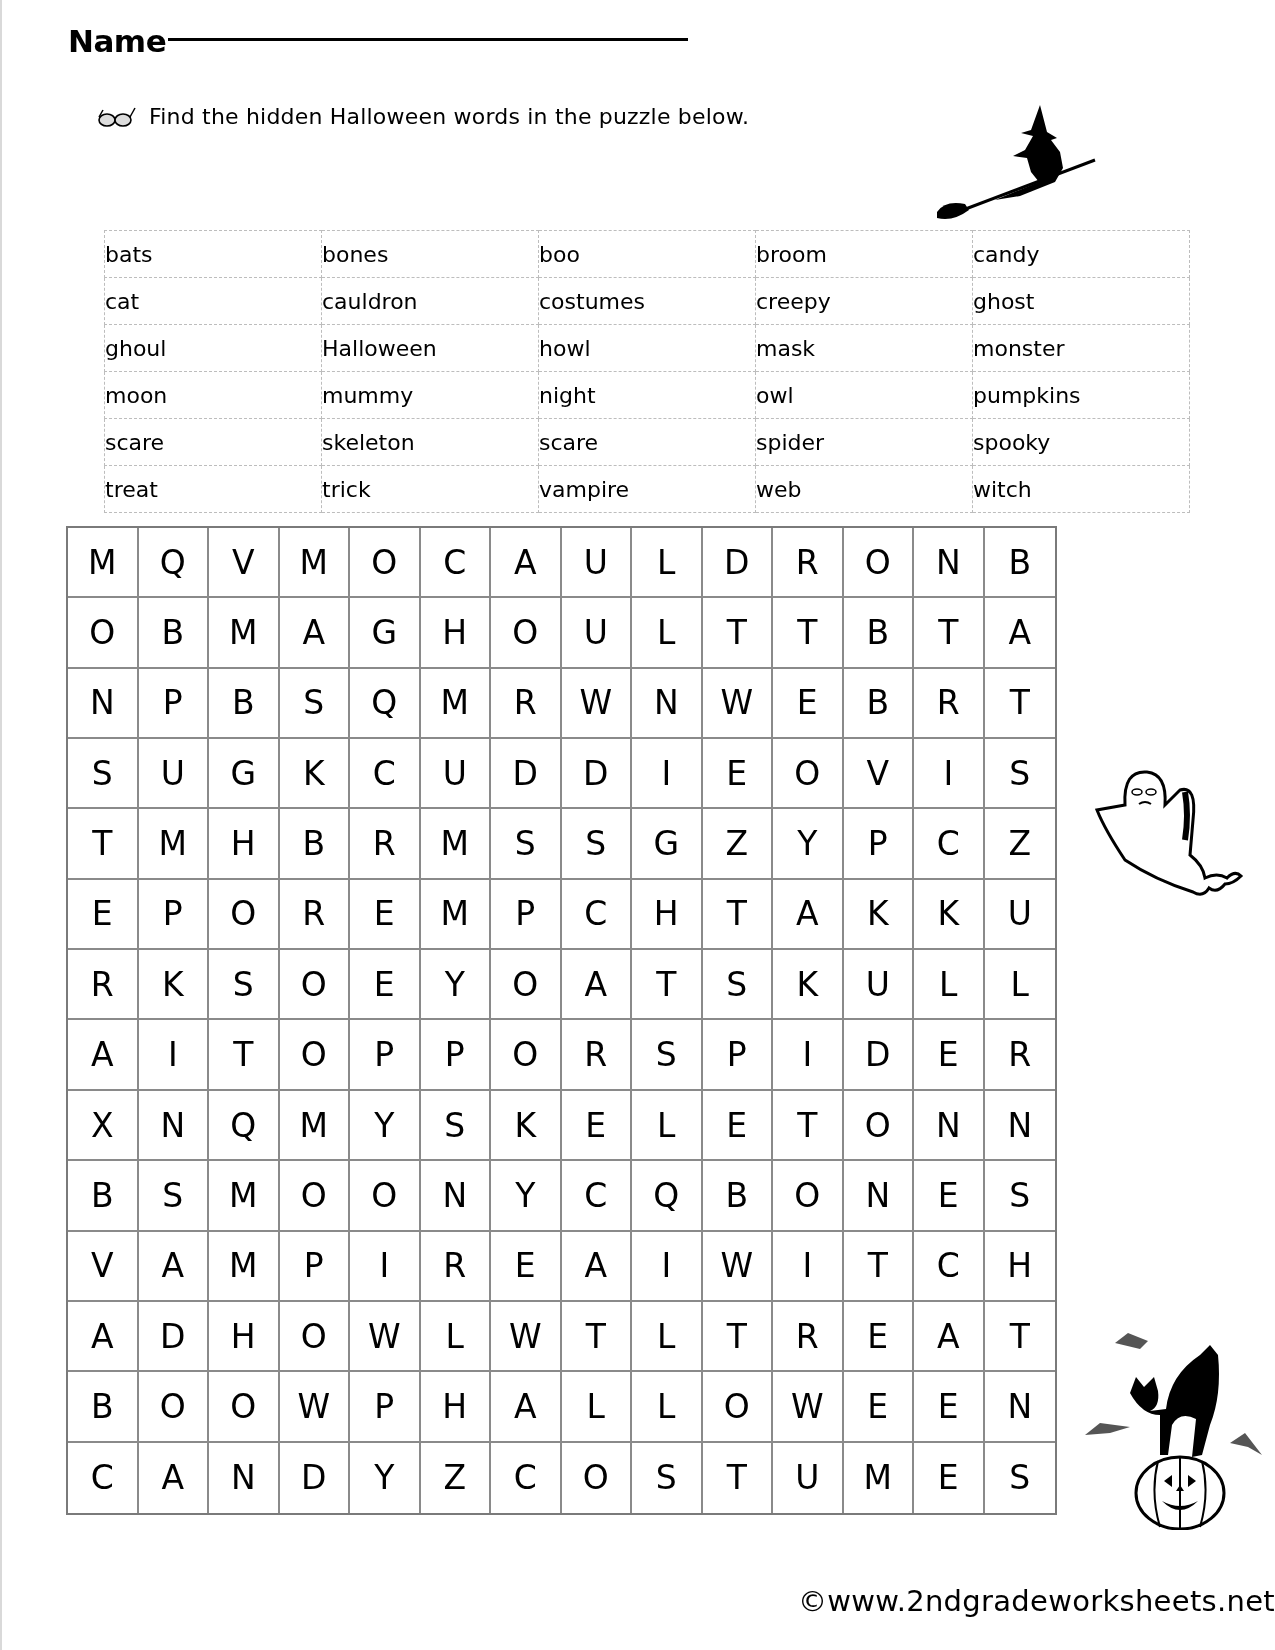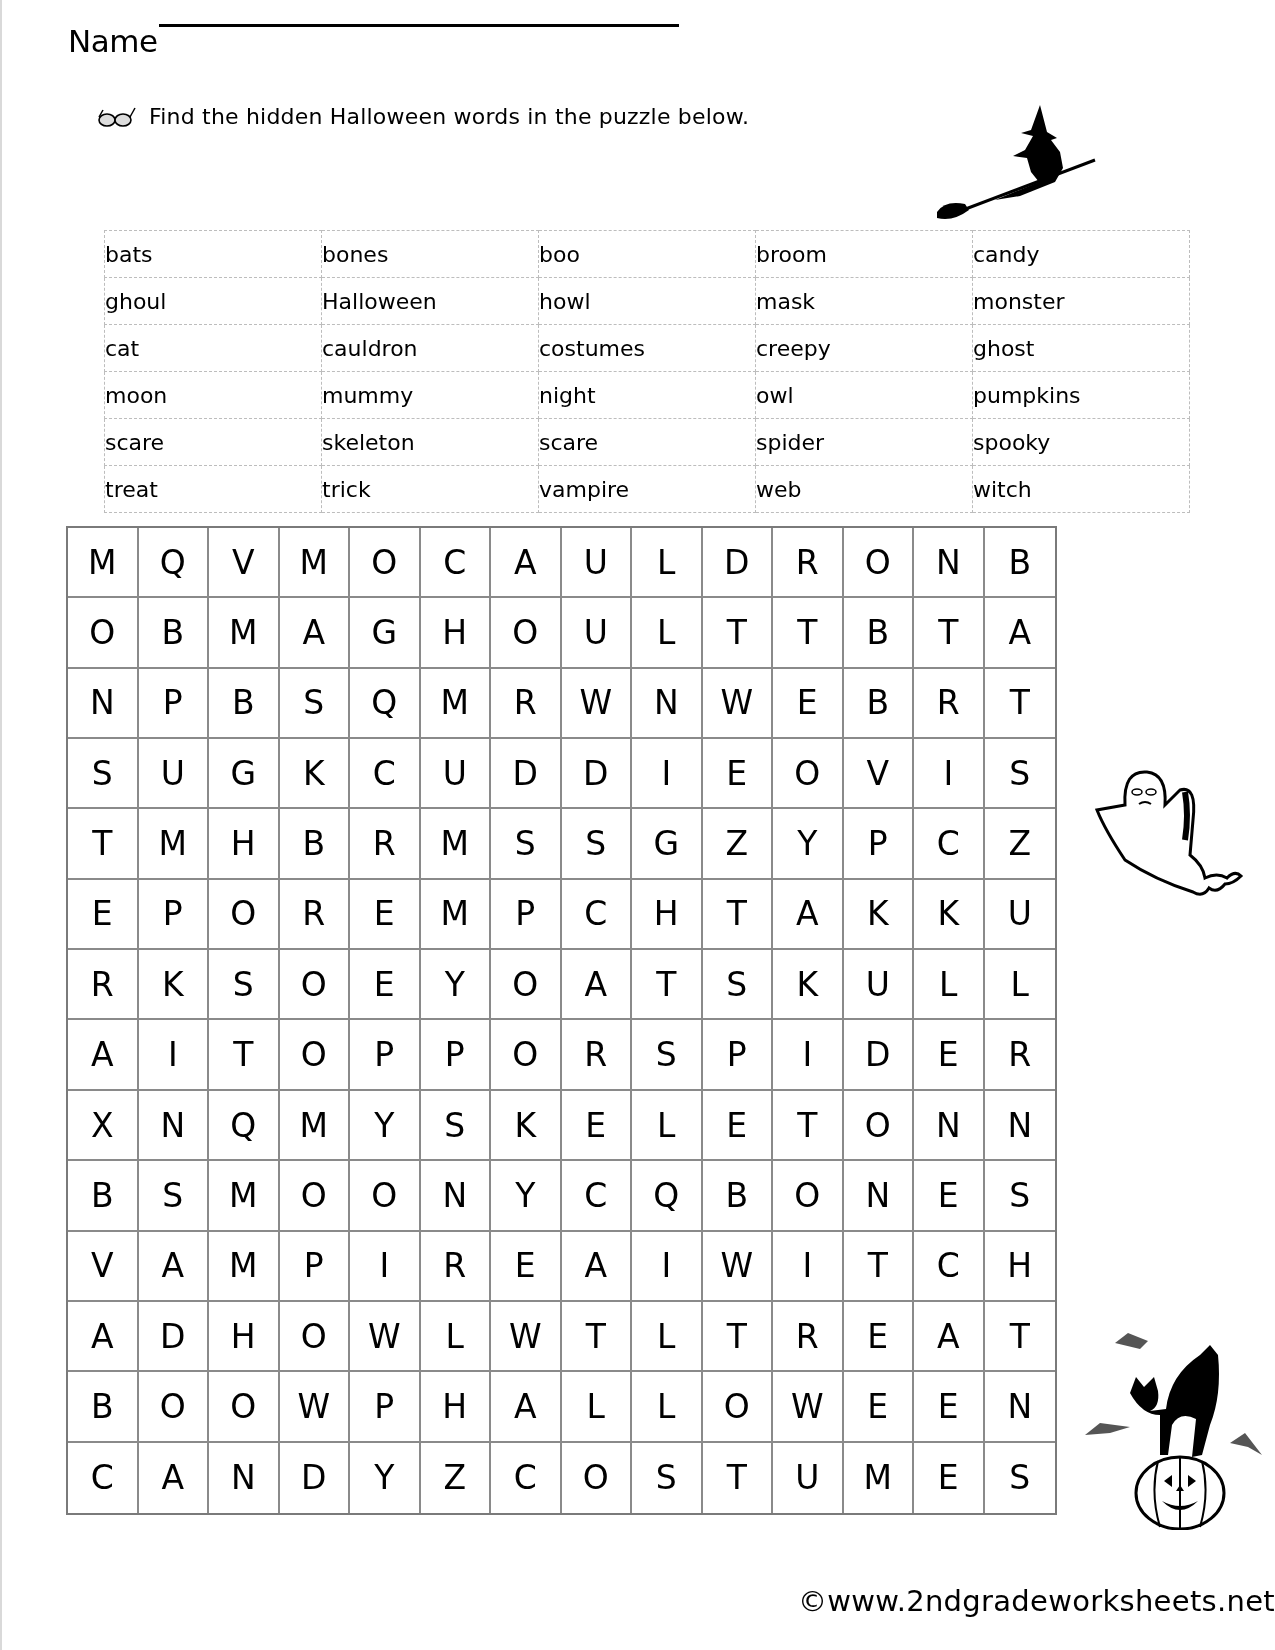--- a/index.html
+++ b/index.html
@@ -1,20 +1,20 @@
 <!DOCTYPE html>
 <html><head>
 <meta charset="utf-8">
 <style>
   html, body { margin: 0; padding: 0; background: #ffffff; }
   body { width: 1275px; height: 1650px; position: relative; overflow: hidden;
          font-family: "DejaVu Sans", sans-serif; color: #000; }
   .left-rule { position: absolute; left: 0; top: 0; width: 2px; height: 1650px; background: #d9d9d9; }
 
-  .name-row { position: absolute; left: 68px; top: 24px; display: flex; align-items: flex-start; }
+  .name-row { position: absolute; left: 68px; top: 24px; display: flex; align-items: center; font-weight: bold; }
   .name-label { font-size: 31px; line-height: 34px; letter-spacing: -0.5px; }
   .name-line { width: 520px; height: 0; border-bottom: 3px solid #000; margin-left: 2px; margin-bottom: 3px; }
 
   .instructions { position: absolute; left: 97px; top: 104px; display: flex; align-items: center; }
   .glasses-icon { width: 40px; height: 22px; margin-right: 12px; }
   .instr-text { font-size: 22px; letter-spacing: 0.2px; }
 
   .witch { position: absolute; left: 935px; top: 100px; width: 165px; height: 120px; }
 
   table.words { position: absolute; left: 104px; top: 230px; width: 1086px; border-collapse: collapse; }
@@ -65,32 +65,32 @@
 <table class="words">
   <tbody>
     <tr>
       <td>bats</td>
       <td>bones</td>
       <td>boo</td>
       <td>broom</td>
       <td>candy</td>
     </tr>
     <tr>
+      <td>cat</td>
+      <td>cauldron</td>
+      <td>costumes</td>
+      <td>creepy</td>
+      <td>ghost</td>
+    </tr>
+    <tr>
       <td>ghoul</td>
       <td>Halloween</td>
       <td>howl</td>
       <td>mask</td>
       <td>monster</td>
-    </tr>
-    <tr>
-      <td>cat</td>
-      <td>cauldron</td>
-      <td>costumes</td>
-      <td>creepy</td>
-      <td>ghost</td>
     </tr>
     <tr>
       <td>moon</td>
       <td>mummy</td>
       <td>night</td>
       <td>owl</td>
       <td>pumpkins</td>
     </tr>
     <tr>
       <td>scare</td>

